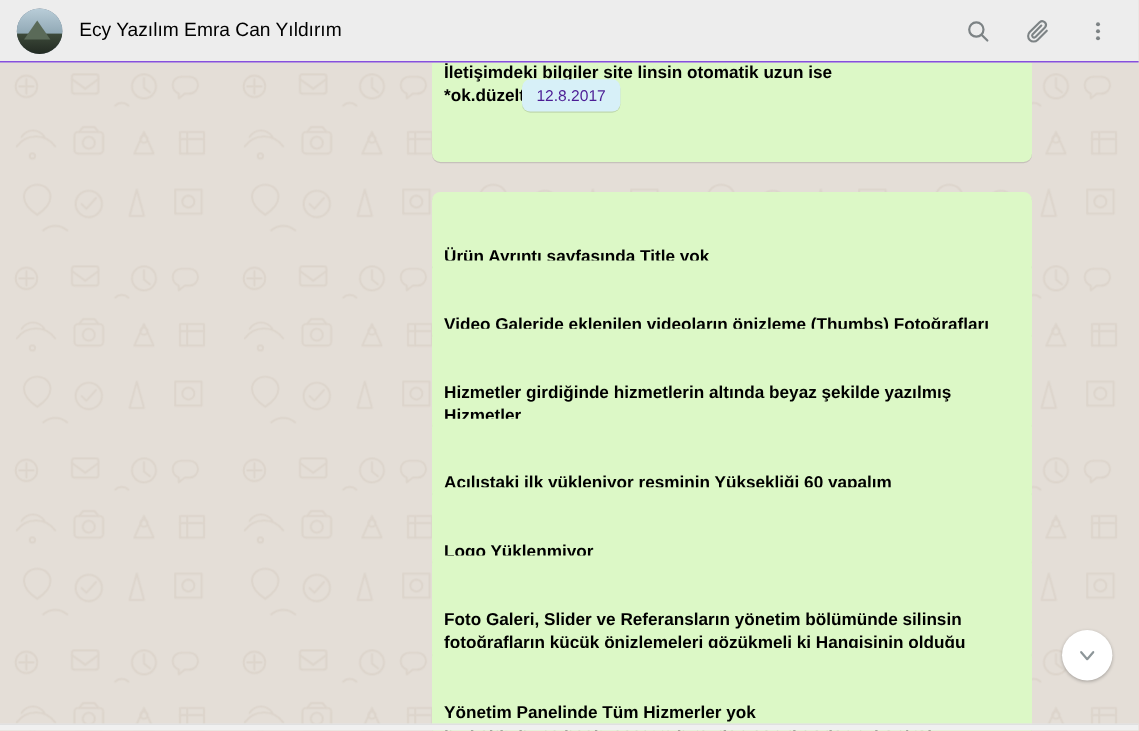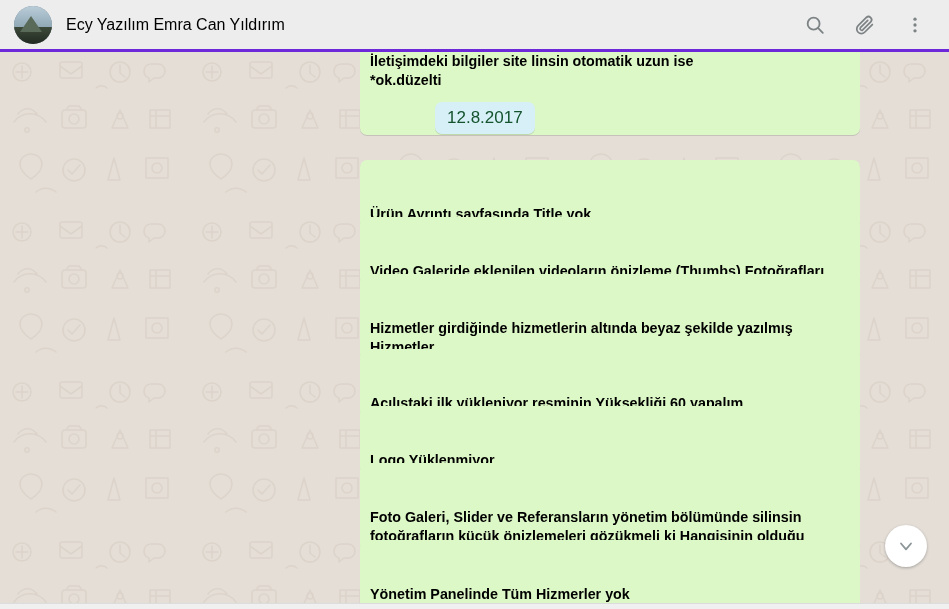--- a/index.html
+++ b/index.html
@@ -20,21 +20,21 @@
     overflow: hidden;
   }
 
   
   .header {
     position: absolute;
     top: 0; left: 0;
     width: 949px;
     height: 52px;
     background: #ededed;
-    border-bottom: 3px solid #6d28d9;
+    border-bottom: 1px solid #6d28d9;
     display: flex;
     align-items: center;
     padding: 0 14px;
     z-index: 20;
   }
   .avatar {
     width: 38px;
     height: 38px;
     border-radius: 50%;
     overflow: hidden;
@@ -101,27 +101,26 @@
     inset: 0;
     padding: 0 18px;
   }
 
   
   .date-chip {
     position: absolute;
     left: 435px;
     top: 14px;
     background: #d7f0f8;
-    color: #14532d;
-    font-size: 17px;
+    color: #4c1d95;
+    font-size: 13px;
     padding: 6px 12px;
     border-radius: 7px;
     box-shadow: 0 1px 0.5px rgba(0,0,0,0.13);
     z-index: 5;
-    margin-top: 36px;
   }
 
   
   .bubble {
     position: absolute;
     background: #dcf8c6;
     border-radius: 7px;
     box-shadow: 0 1px 0.5px rgba(0,0,0,0.13);
     padding: 7px 9px 7px 10px;
     font-size: 14.3px;

